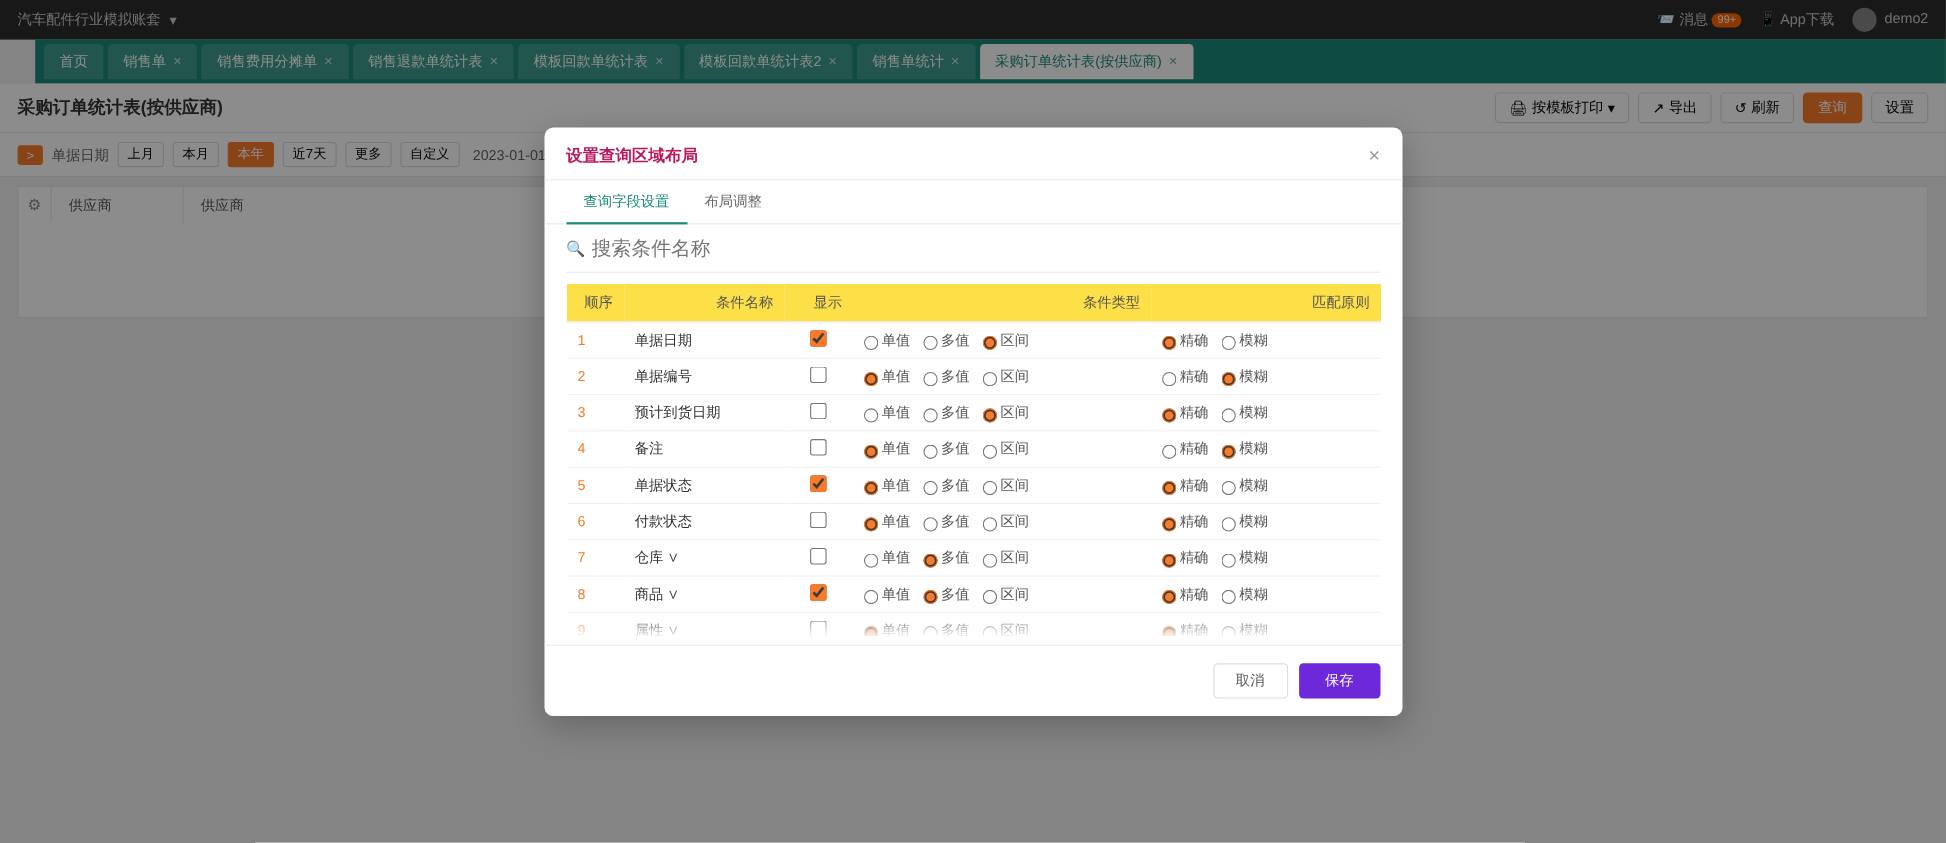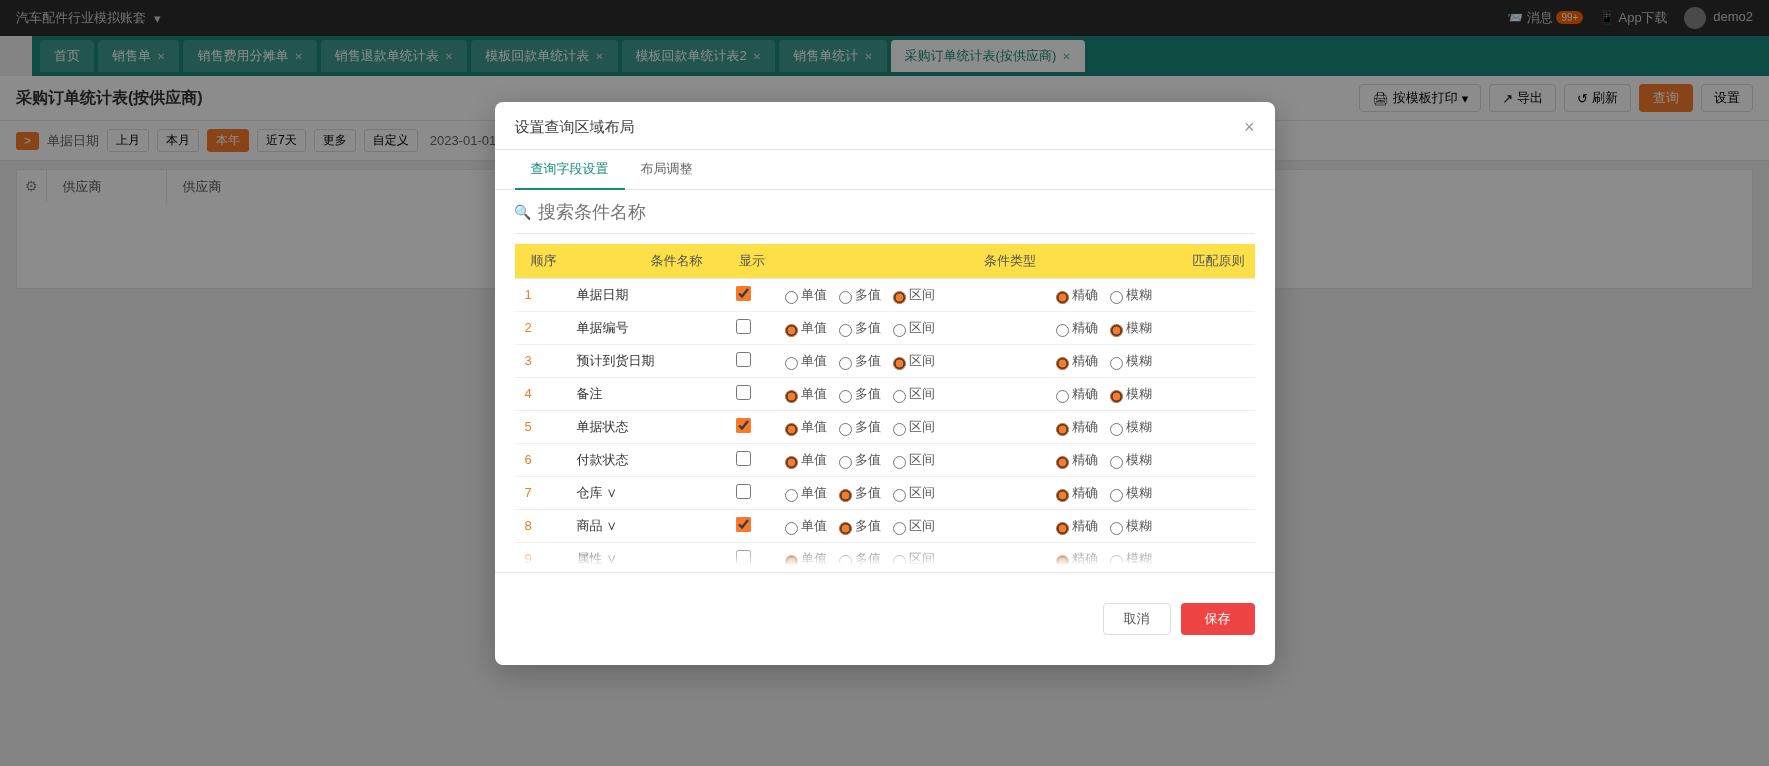--- a/index.html
+++ b/index.html
@@ -131,21 +131,21 @@
       flex-direction: column;
       box-shadow: 0 8px 32px rgba(0,0,0,0.25);
     }
     .dialog-header {
       padding: 16px 20px 12px;
       border-bottom: 1px solid #e8e8e8;
       display: flex;
       align-items: center;
       justify-content: space-between;
     }
-    .dialog-title { font-size: 15px; font-weight: normal; color: #404040; }
+    .dialog-title { font-size: 15px; font-weight: bold; color: #be185d; }
     .dialog-close {
       background: none;
       border: none;
       font-size: 18px;
       cursor: pointer;
       color: #999;
       line-height: 1;
     }
     .dialog-tabs {
       display: flex;
@@ -237,37 +237,37 @@
       accent-color: #f77b2b;
     }
 
     .table-scroll {
       overflow-y: auto;
       max-height: 320px;
     }
 
     
     .dialog-footer {
-      padding: 30px 20px;
+      padding: 16px 20px;
       border-top: 1px solid #e8e8e8;
       display: flex;
       justify-content: flex-end;
       gap: 10px;
     }
     .btn-cancel {
       border: 1px solid #ddd;
       background: #fff;
       padding: 6px 20px;
       border-radius: 4px;
       cursor: pointer;
       font-size: 13px;
       color: #555;
     }
     .btn-save {
-      background: #ef4444;
+      background: #6d28d9;
       color: #fff;
       border: none;
       padding: 6px 24px;
       border-radius: 4px;
       cursor: pointer;
       font-size: 13px;
       font-weight: 500;
     }
 
     .col-order { width: 50px; }

